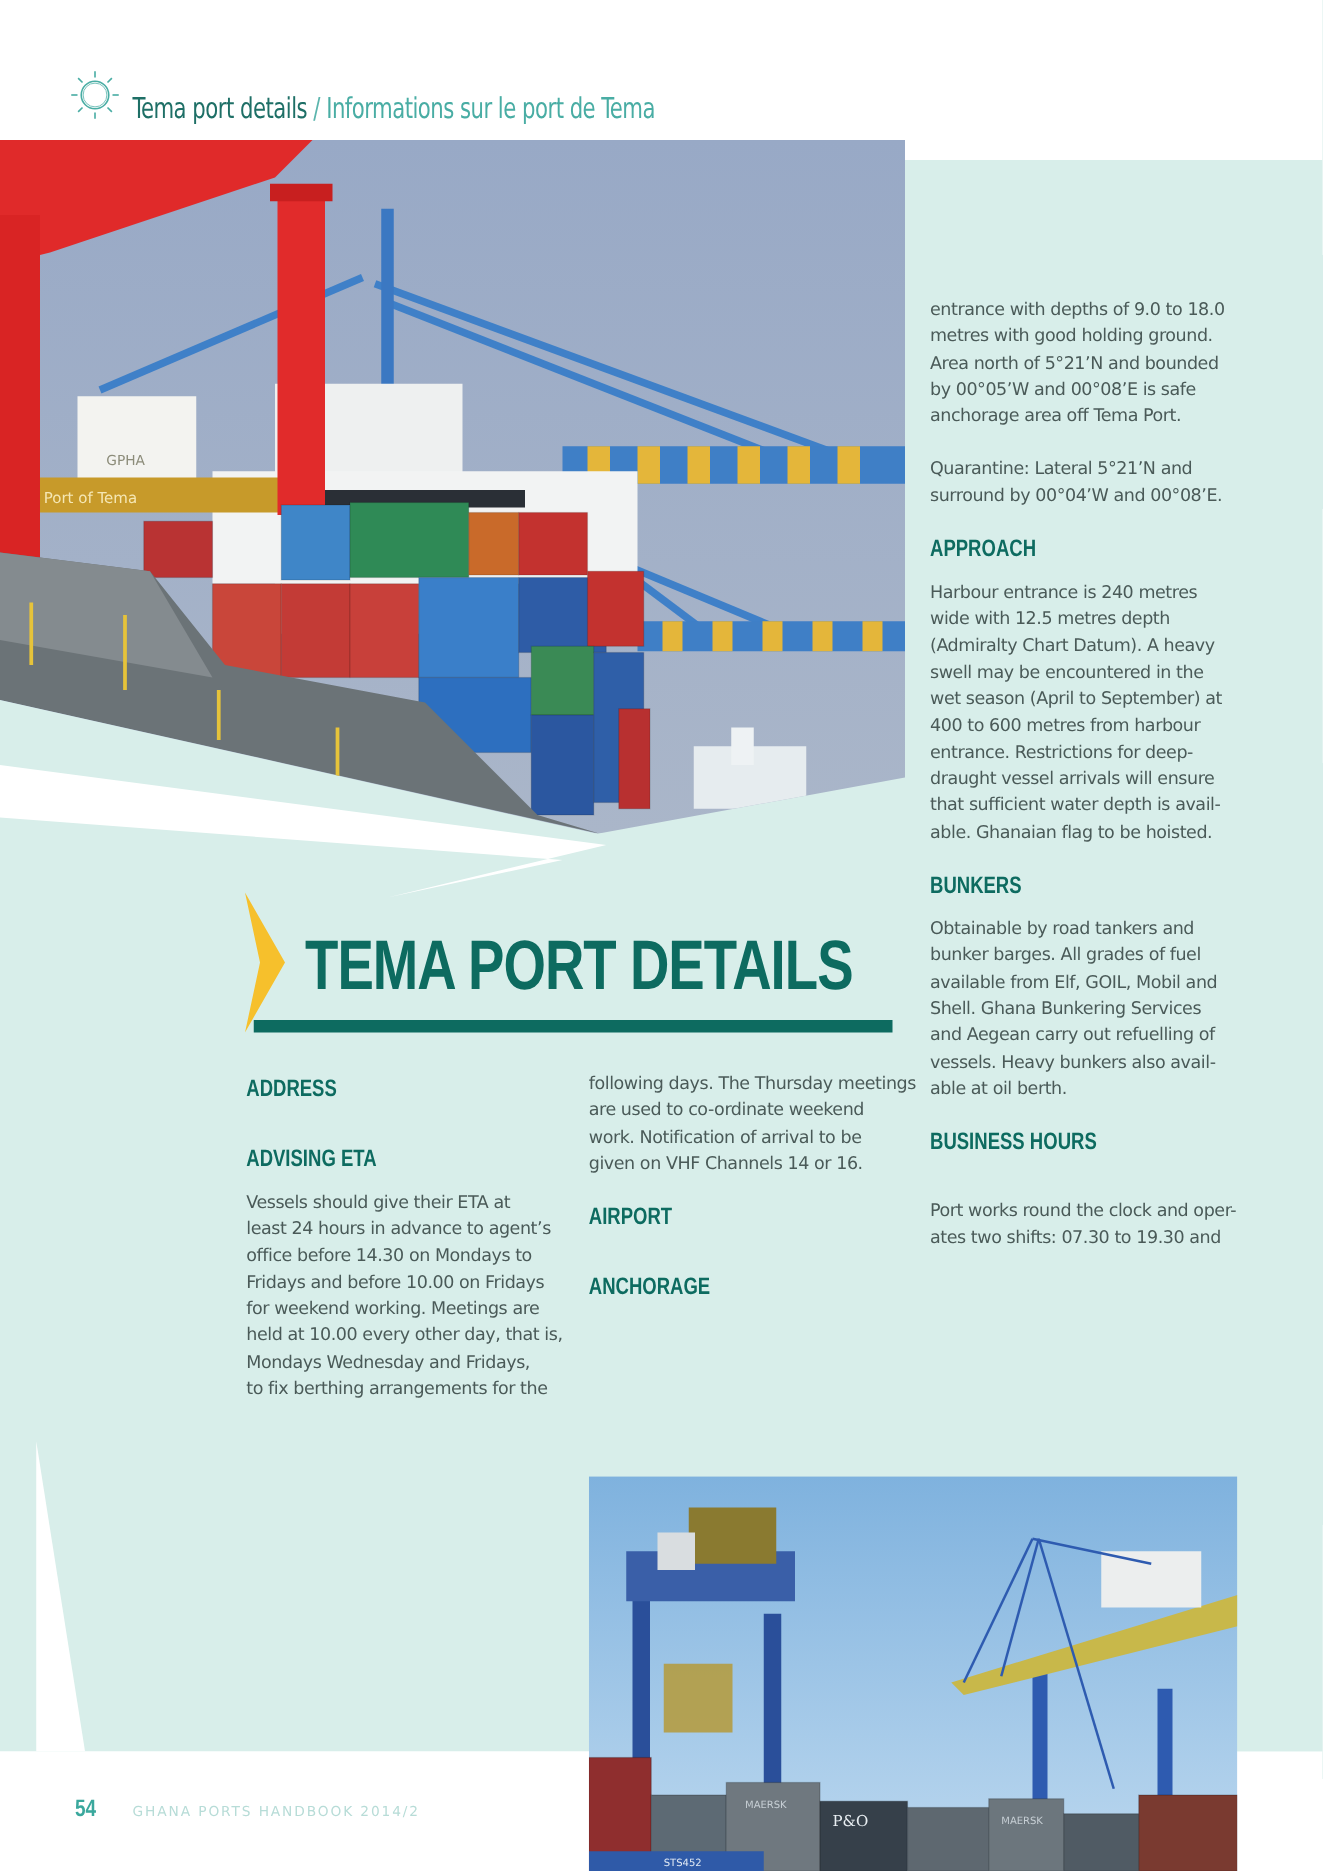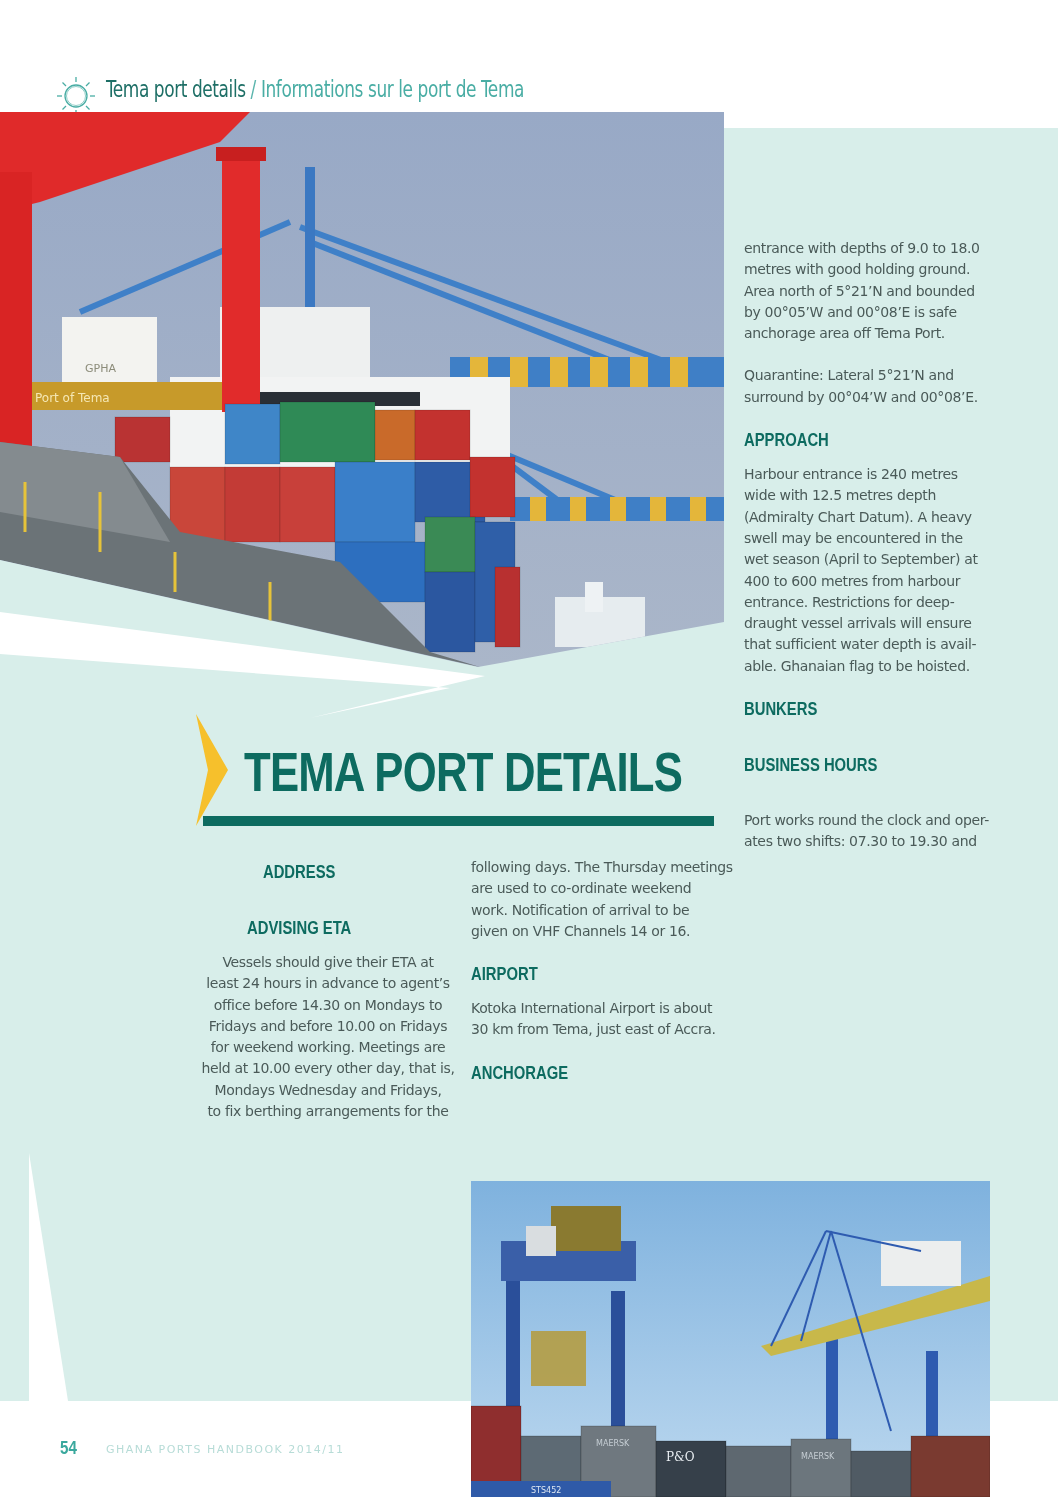--- a/index.html
+++ b/index.html
@@ -3,22 +3,22 @@
 <meta charset="utf-8">
 <style>
   html, body { margin: 0; padding: 0; }
   body {
     width: 1058px; height: 1497px; position: relative; overflow: hidden;
     background: #ffffff;
     font-family: "DejaVu Sans", sans-serif;
   }
   .mint { position: absolute; background: #d8eeea; }
   .header {
-    position: absolute; left: 56px; top: 76px; height: 40px;
-    display: flex; align-items: flex-start;
+    position: absolute; left: 56px; top: 60px; height: 40px;
+    display: flex; align-items: flex-end;
   }
   .header .title {
     font-family: "DejaVu Sans Condensed", "DejaVu Sans", sans-serif;
     font-stretch: condensed;
     font-size: 23px; letter-spacing: -0.5px;
     margin-left: 10px; white-space: nowrap;
     transform: scaleX(0.82); transform-origin: left center;
   }
   .header .t1 { color: #1e6f66; }
   .header .sep { color: #5bb5ad; }
@@ -183,21 +183,21 @@
   </svg>
 </div>
 
 <svg style="position:absolute;left:194px;top:714px;" width="36" height="112" viewBox="0 0 36 112">
   <polygon points="2,0 34,56 2,112 14,56" fill="#f6c02c"></polygon>
 </svg>
 
 <div class="big-title">TEMA PORT DETAILS</div>
 <div class="title-bar"></div>
 
-<div class="col" style="left:197px; top:860px; width:262px;text-align:center;">
+<div class="col" style="left:197px; top:860px; width:262px;">
   <h3>ADDRESS</h3>
   <div class="gap-h"></div>
   <div class="gap-p"></div>
   <h3>ADVISING ETA</h3>
   <div class="gap-h"></div>
   <p>Vessels should give their ETA at
 least 24 hours in advance to agent’s
 office before 14.30 on Mondays to
 Fridays and before 10.00 on Fridays
 for weekend working. Meetings are
@@ -207,22 +207,20 @@
 </div>
 
 <div class="col" style="left:471px; top:857px; width:262px;">
   <p>following days. The Thursday meetings
 are used to co-ordinate weekend
 work. Notification of arrival to be
 given on VHF Channels 14 or 16.</p>
   <div class="gap-p"></div>
   <h3>AIRPORT</h3>
   <div class="gap-h"></div>
-  <p>Kotoka International Airport is about
-30 km from Tema, just east of Accra.</p>
   <div class="gap-p"></div>
   <h3>ANCHORAGE</h3>
   <div class="gap-h"></div>
 </div>
 
 <div class="col" style="left:744px; top:238px; width:270px;">
   <p>entrance with depths of 9.0 to 18.0
 metres with good holding ground.
 Area north of 5°21’N and bounded
 by 00°05’W and 00°08’E is safe
@@ -239,20 +237,27 @@
 swell may be encountered in the
 wet season (April to September) at
 400 to 600 metres from harbour
 entrance. Restrictions for deep-
 draught vessel arrivals will ensure
 that sufficient water depth is avail-
 able. Ghanaian flag to be hoisted.</p>
   <div class="gap-p"></div>
   <h3>BUNKERS</h3>
   <div class="gap-h"></div>
+  <p>Obtainable by road tankers and
+bunker barges. All grades of fuel
+available from Elf, GOIL, Mobil and
+Shell. Ghana Bunkering Services
+and Aegean carry out refuelling of
+vessels. Heavy bunkers also avail-
+able at oil berth.</p>
   <div class="gap-p"></div>
   <h3>BUSINESS HOURS</h3>
   <div class="gap-h"></div>
   <div style="height:21px;"></div>
   <p>Port works round the clock and oper-
 ates two shifts: 07.30 to 19.30 and</p>
 </div>
 
 <div class="photo-bottom">
   <svg width="519" height="316" viewBox="0 0 519 316">
@@ -294,13 +299,13 @@
     </g>
     <text x="195" y="280" font-size="12" fill="#e9eef2" font-family="DejaVu Serif, serif">P&amp;O</text>
     <text x="125" y="265" font-size="8" fill="#c6ced4" font-family="DejaVu Sans, sans-serif">MAERSK</text>
     <text x="330" y="278" font-size="8" fill="#c6ced4" font-family="DejaVu Sans, sans-serif">MAERSK</text>
     <rect x="0" y="300" width="140" height="16" fill="#2f5aa8"></rect>
     <text x="60" y="312" font-size="8" fill="#dfe8f3" font-family="DejaVu Sans, sans-serif">STS452</text>
   </svg>
 </div>
 
 <div class="footer-num">54</div>
-<div class="footer-text">GHANA PORTS HANDBOOK 2014/11</div>
+<div class="footer-text">GHANA PORTS HANDBOOK 2014/2</div>
 
 </body></html>

